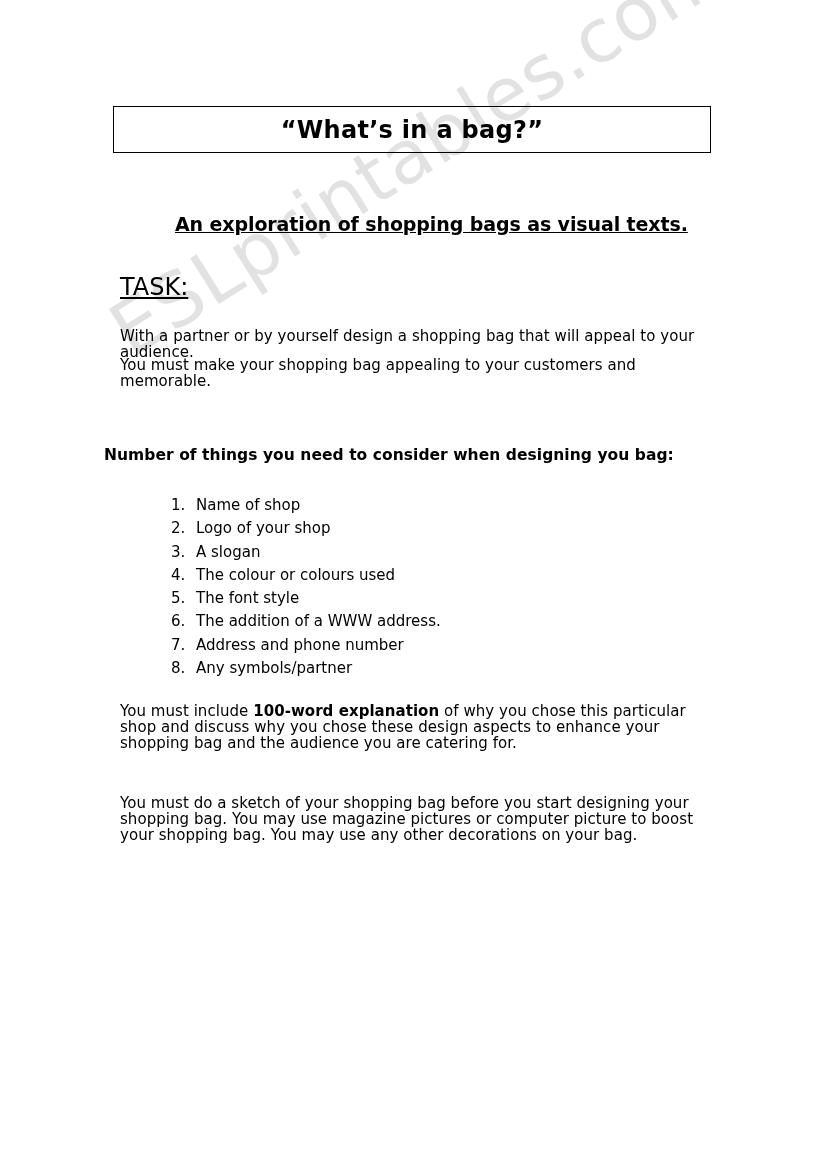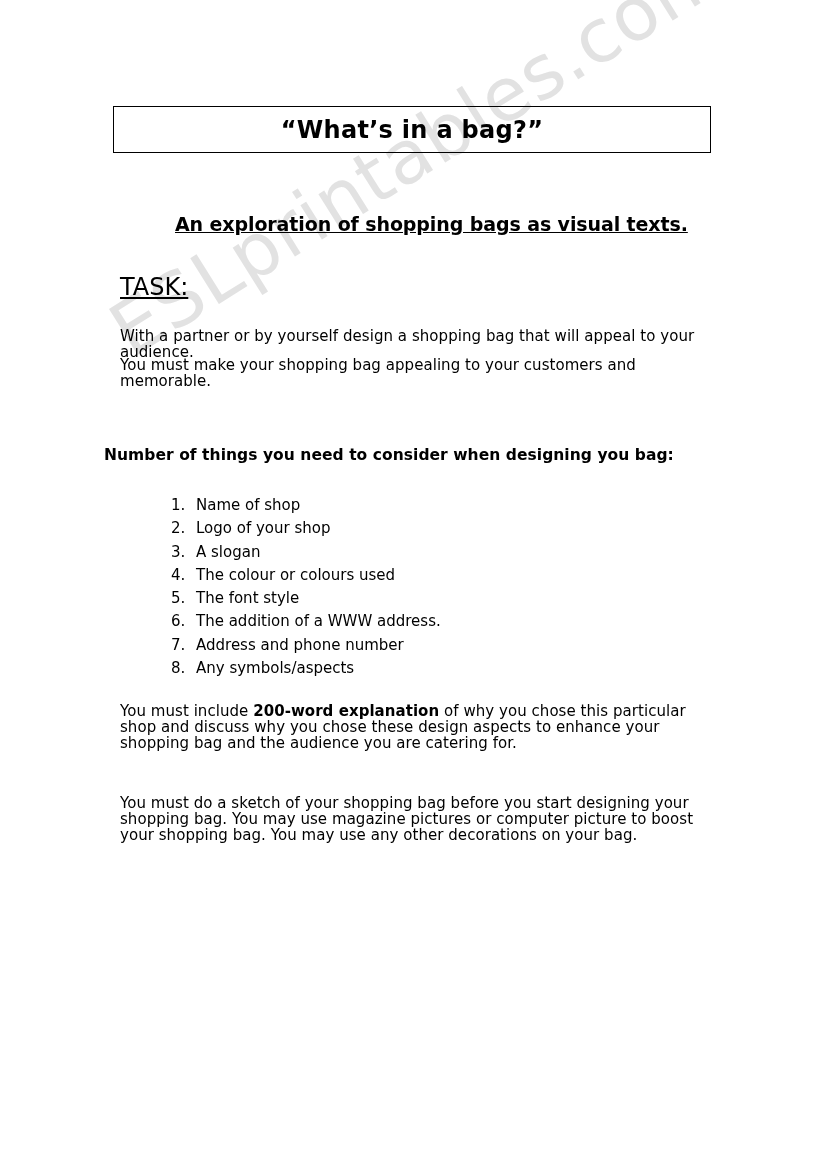--- a/index.html
+++ b/index.html
@@ -148,21 +148,21 @@
     <div class="bold-head">Number of things you need to consider when designing you bag:</div>
 
     <ol class="items">
       <li>Name of shop</li>
       <li>Logo of your shop</li>
       <li>A slogan</li>
       <li>The colour or colours used</li>
       <li>The font style</li>
       <li>The addition of a WWW address.</li>
       <li>Address and phone number</li>
-      <li>Any symbols/aspects</li>
+      <li>Any symbols/partner</li>
     </ol>
 
-    <div class="para para-3"><span>You must include </span><span class="b">200-word explanation</span><span> of why you chose this particular shop and discuss why you chose these design aspects to enhance your shopping bag and the audience you are catering for.</span></div>
+    <div class="para para-3"><span>You must include </span><span class="b">100-word explanation</span><span> of why you chose this particular shop and discuss why you chose these design aspects to enhance your shopping bag and the audience you are catering for.</span></div>
 
     <div class="para para-4">You must do a sketch of your shopping bag before you start designing your shopping bag.   You may use magazine pictures or computer picture to boost your shopping bag. You may use any other decorations on your bag.</div>
 
   </div>
 </div>
 
 </body></html>

